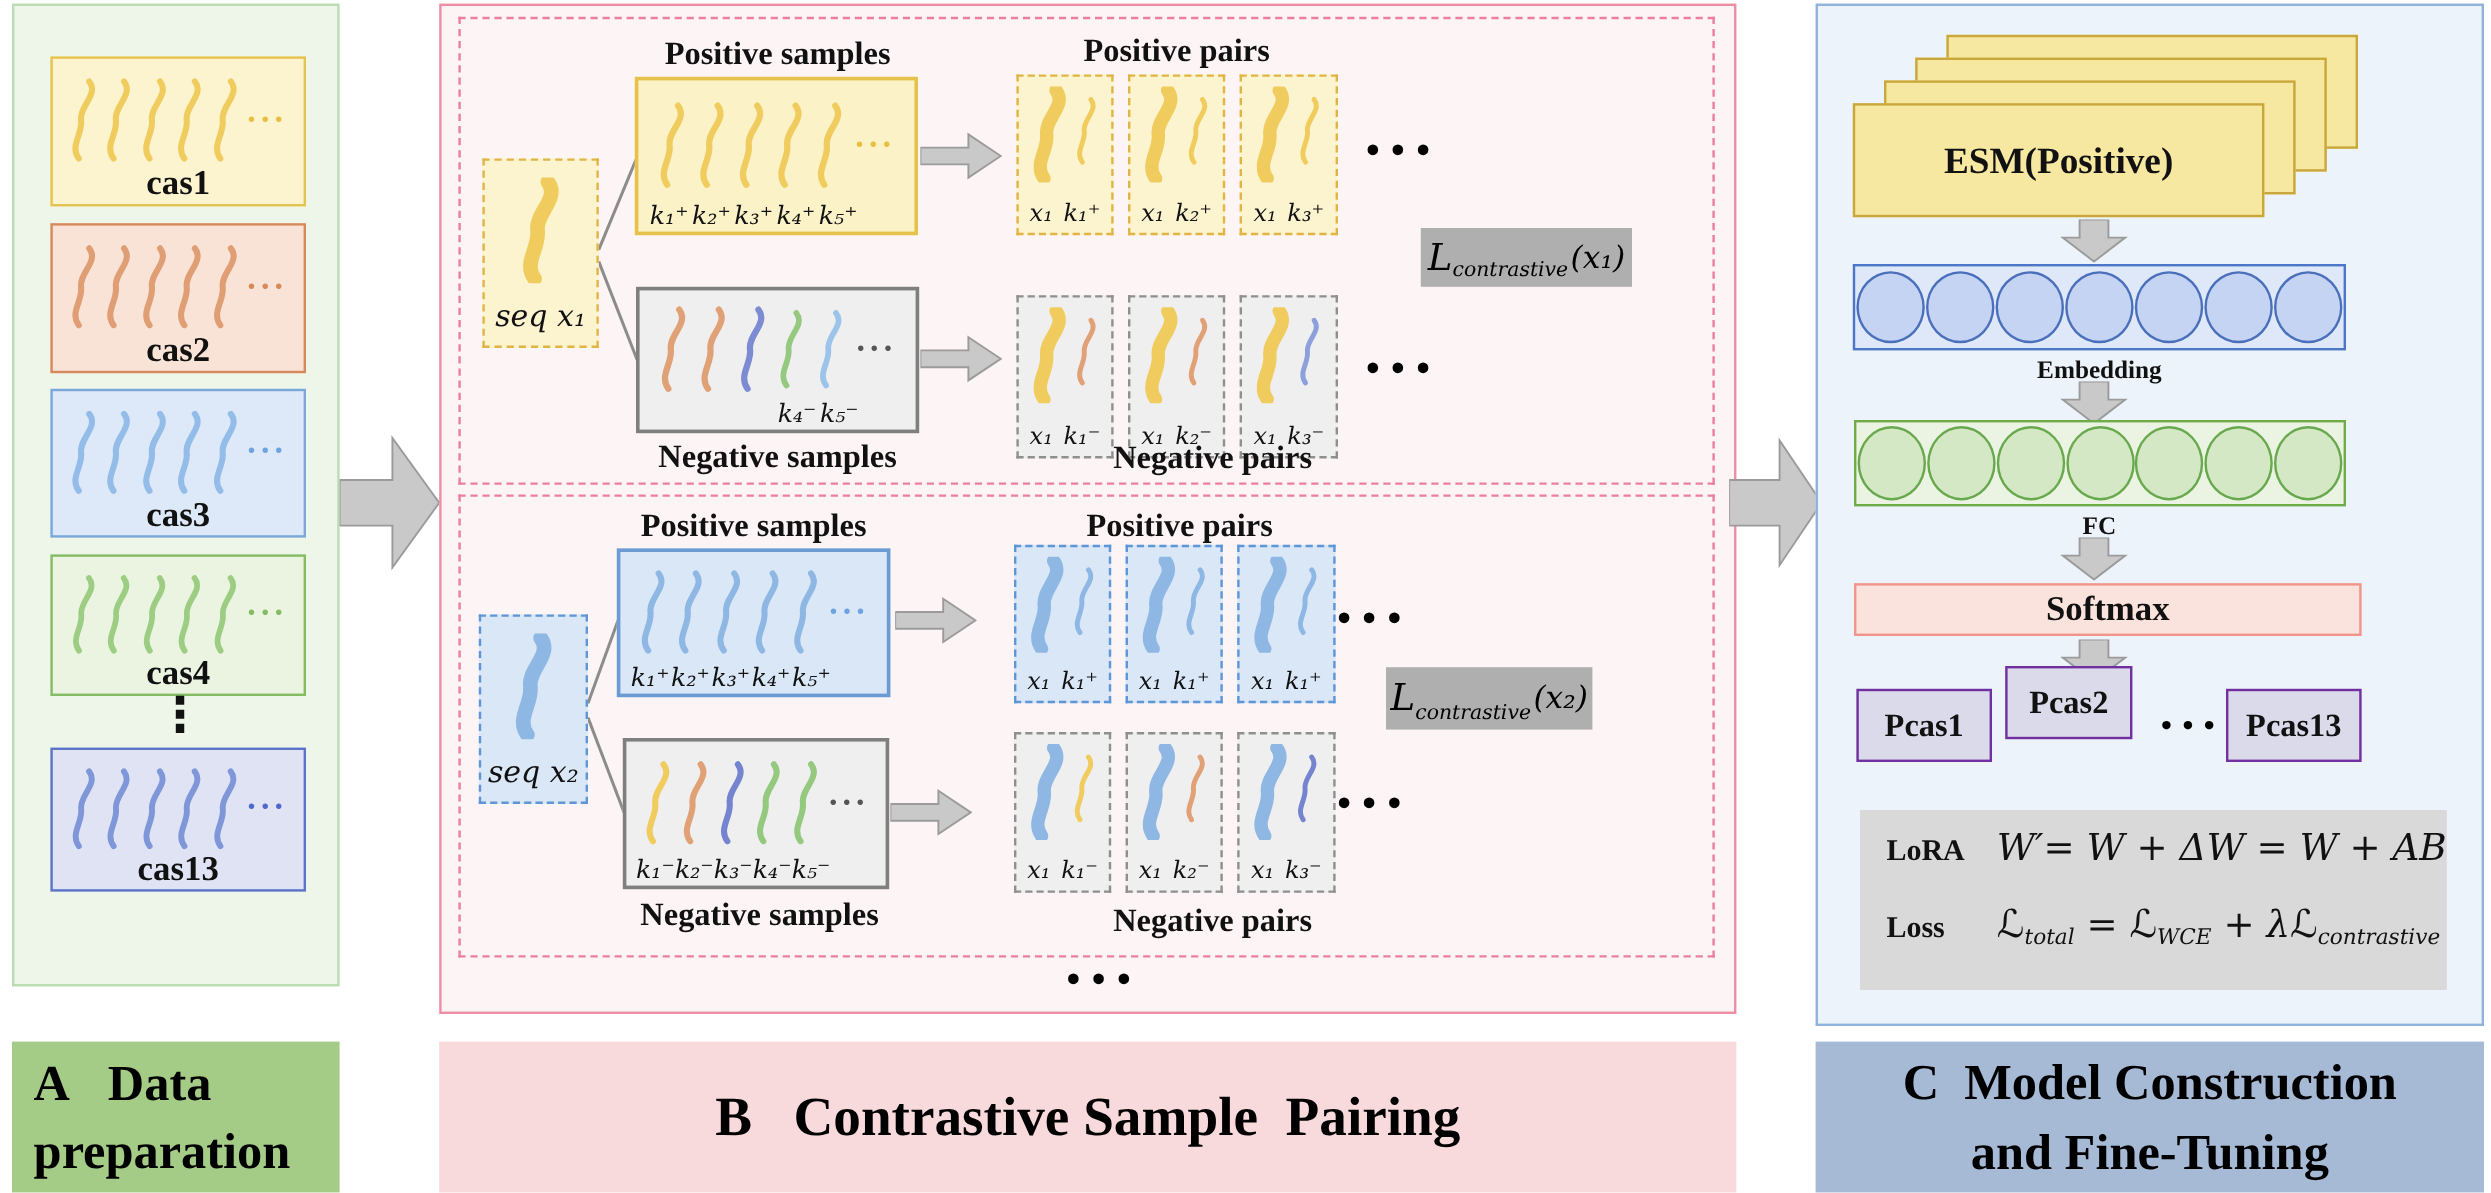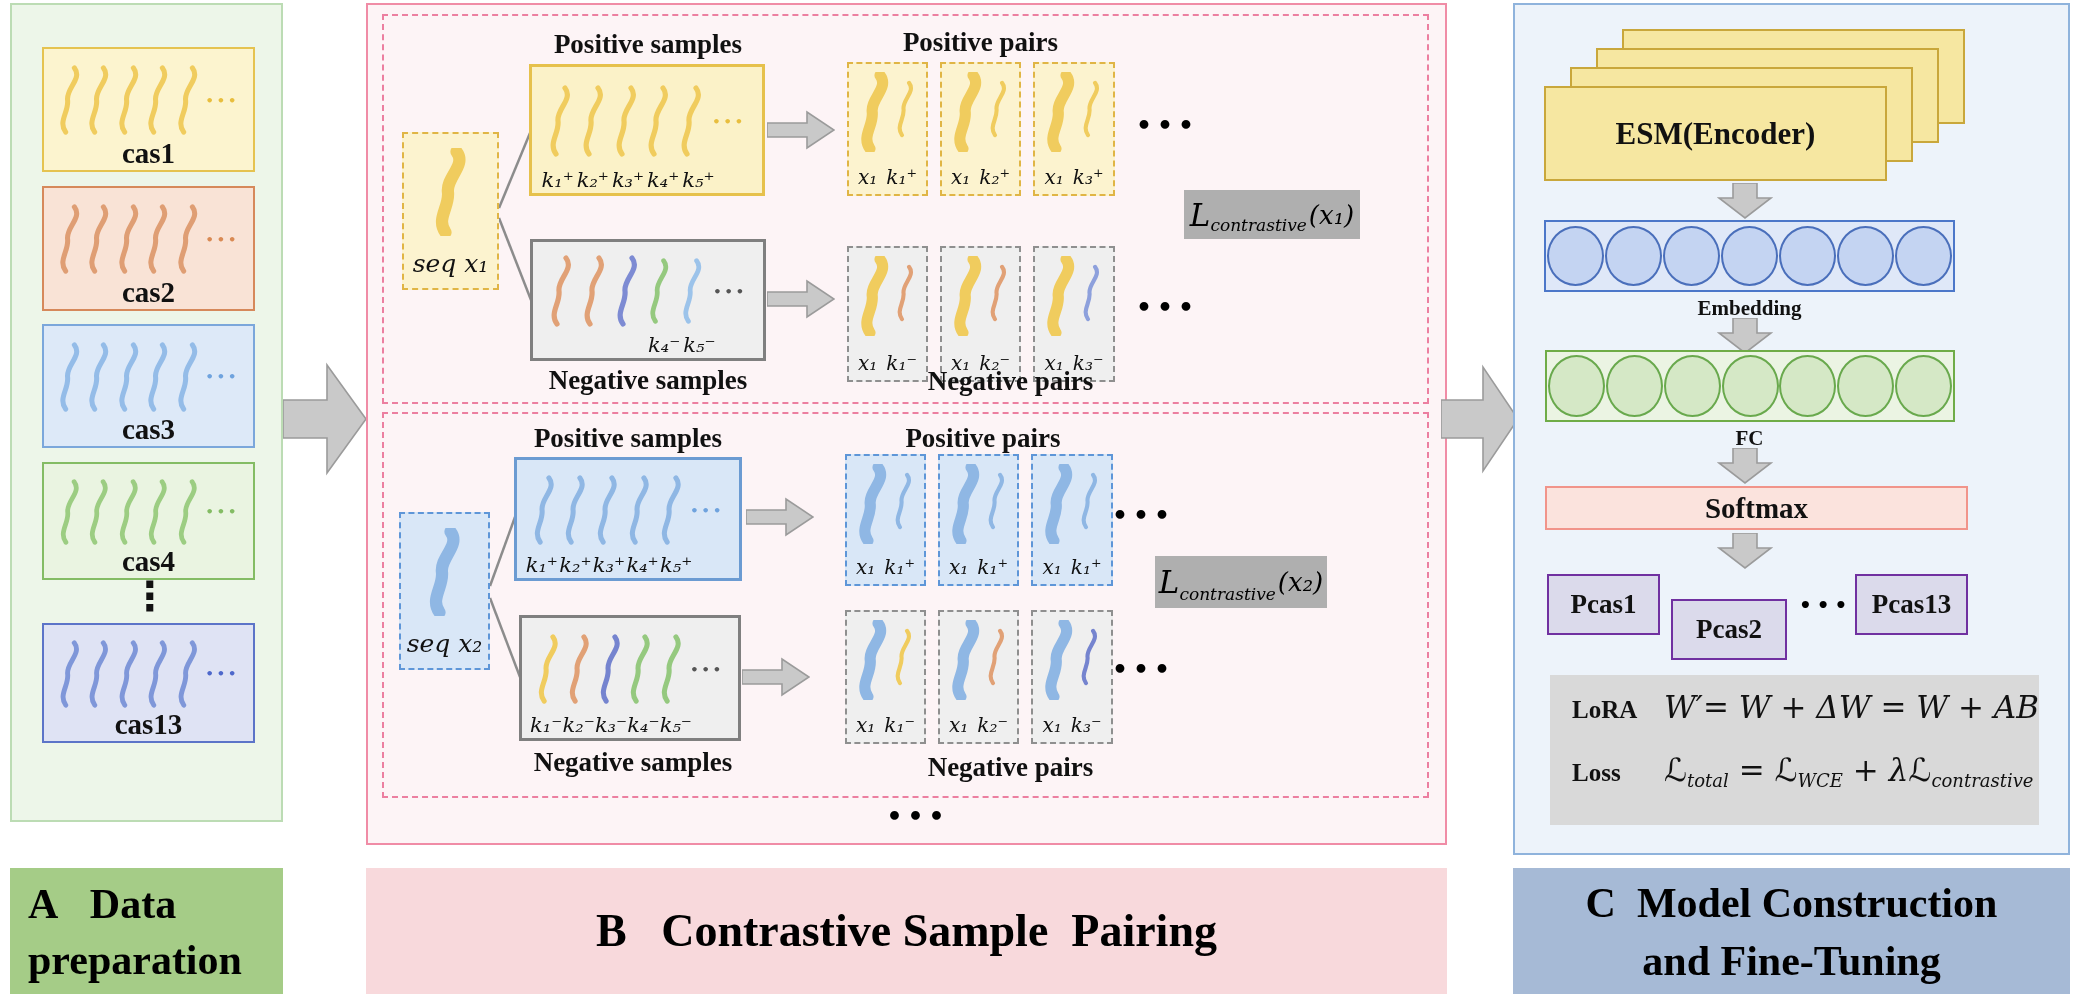--- a/index.html
+++ b/index.html
@@ -541,21 +541,21 @@
 
   <svg class="abs arr" style="left:1441px;top:357px;" width="78" height="124">
     <polygon points="0,43 42,43 42,10 77,62 42,114 42,81 0,81"></polygon>
   </svg>
 
   <div id="panel-c" class="panel">
     <div class="esmcard" style="left:107px;top:24px;"></div>
     <div class="esmcard" style="left:81px;top:43px;"></div>
     <div class="esmcard" style="left:55px;top:62px;"></div>
     <div class="esmcard esmfront" style="left:29px;top:81px;">
-      <span>ESM(Encoder)</span>
+      <span>ESM(Positive)</span>
     </div>
     <svg class="abs arr" style="left:202px;top:178px;" width="56" height="36">
       <polygon points="16,0 40,0 40,15 54,15 28,35 2,15 16,15"></polygon>
     </svg>
     <div class="cirrow embrow" style="left:29px;top:215px;width:411px;height:72px;">
       <span class="cir"></span>
       <span class="cir"></span>
       <span class="cir"></span>
       <span class="cir"></span>
       <span class="cir"></span>
@@ -581,21 +581,21 @@
     </svg>
     <div class="softmax" style="left:30px;top:481px;width:423px;height:44px;">
       <span>Softmax</span>
     </div>
     <svg class="abs arr" style="left:202px;top:528px;" width="56" height="36">
       <polygon points="16,0 40,0 40,15 54,15 28,35 2,15 16,15"></polygon>
     </svg>
     <div class="pcas" style="left:32px;top:569px;width:113px;">
       <span>Pcas1</span>
     </div>
-    <div class="pcas" style="left:156px;top:594px;width:116px;">
+    <div class="pcas" style="left:156px;top:550px;width:106px;">
       <span>Pcas2</span>
     </div>
     <div class="bigdots abs" style="left:284px;top:588px;font-size:20px;">•••</div>
     <div class="pcas" style="left:340px;top:569px;width:113px;">
       <span>Pcas13</span>
     </div>
     <div class="lorabox" style="left:35px;top:670px;width:489px;height:150px;">
       <div class="lorarow">
         <span class="loralabel">LoRA</span>
         <span class="formula">W′= W + ΔW = W + AB</span>

